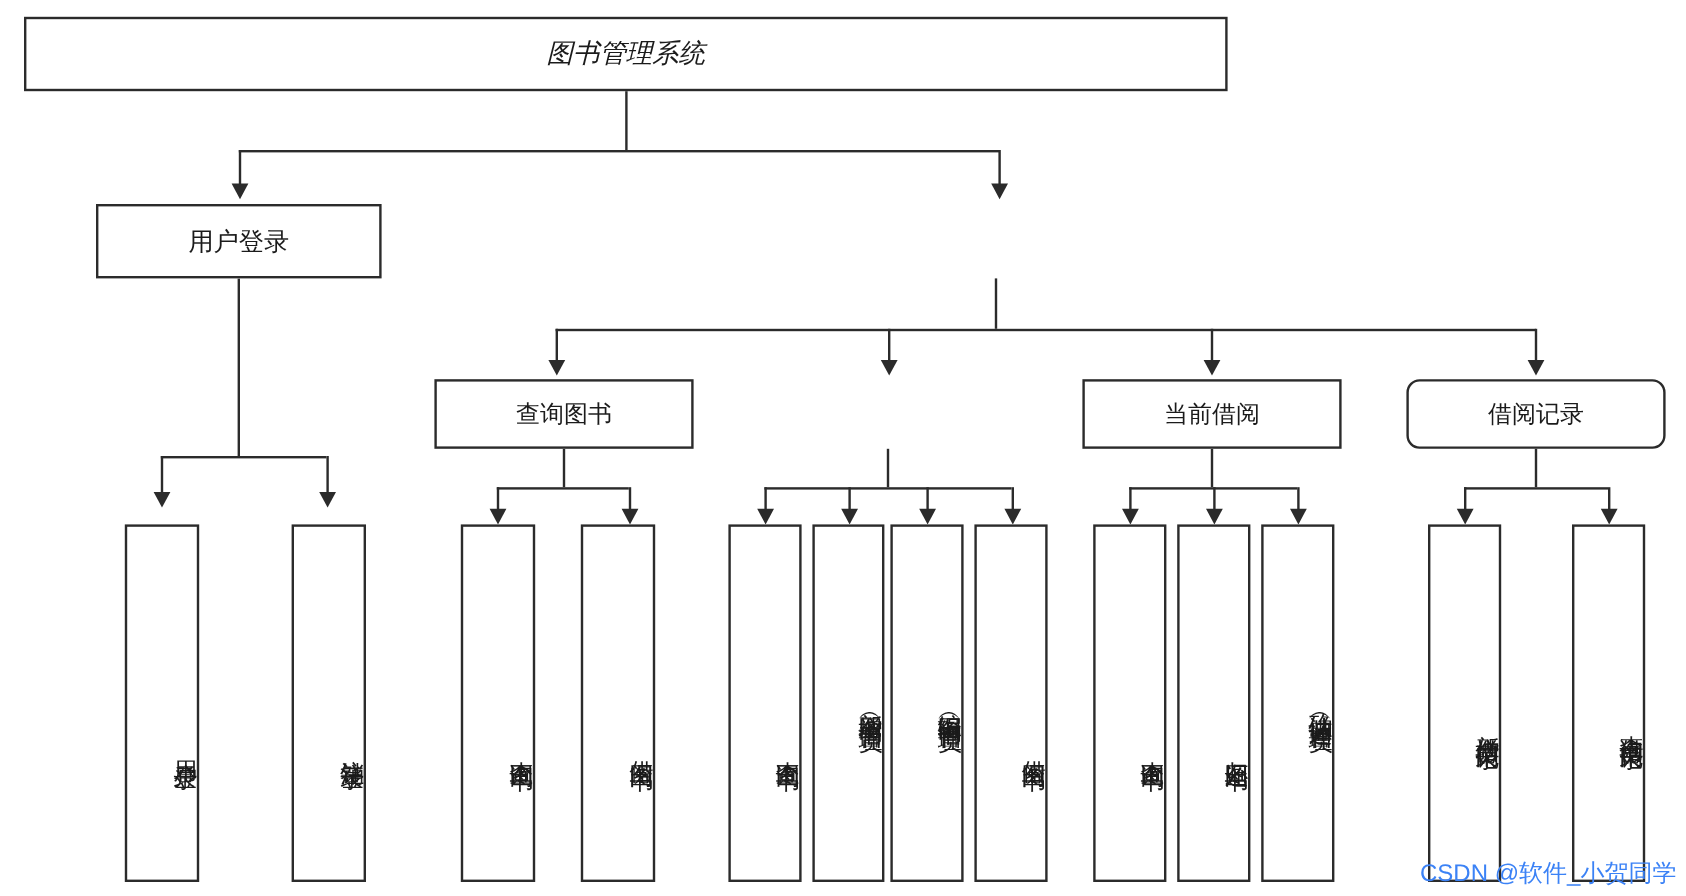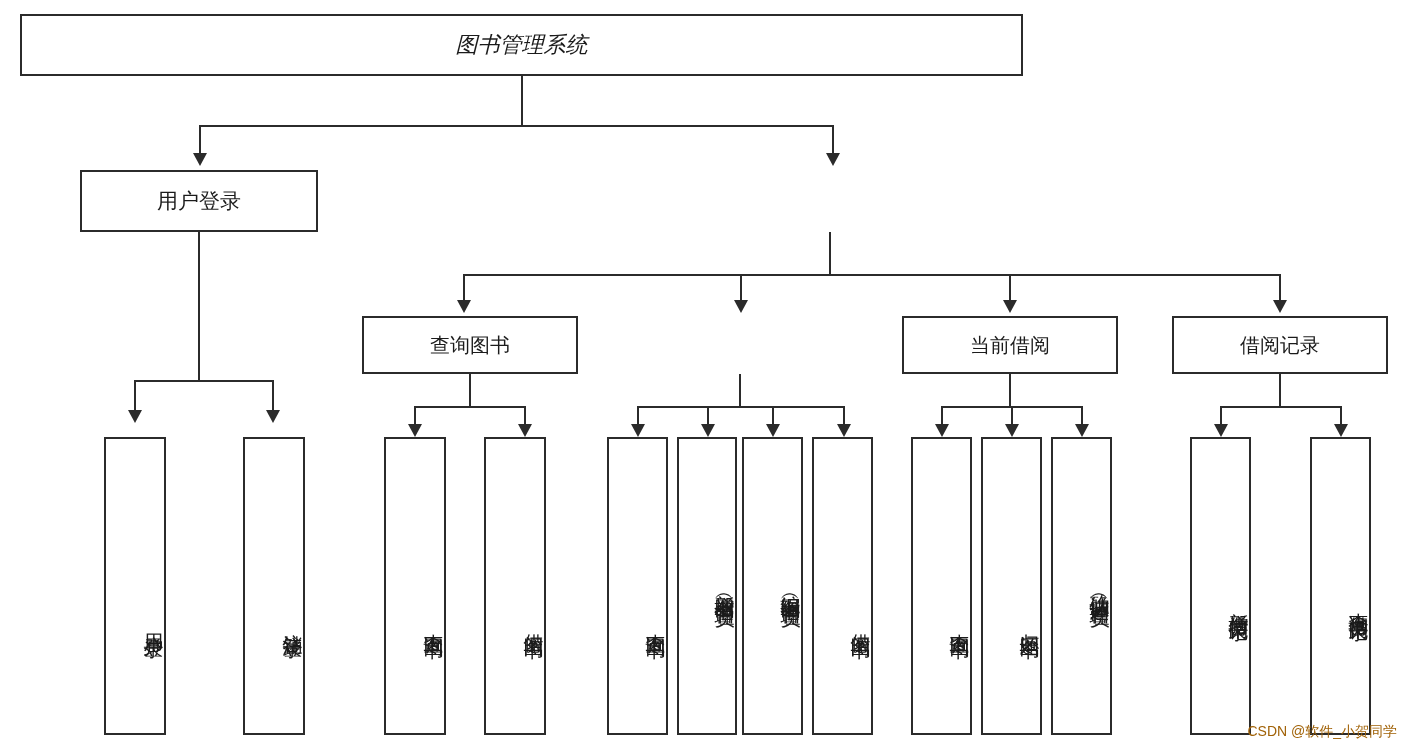--- a/index.html
+++ b/index.html
@@ -53,22 +53,22 @@
     border-left:7px solid transparent;
     border-right:7px solid transparent;
     border-top:13px solid #2b2b2b;
     z-index:2;
   }
 
   
   .watermark{
     position:absolute;
     right:8px;bottom:6px;
-    font-size:14px;
-    color:#a16207;
+    font-size:20px;
+    color:#3b82f6;
     white-space:nowrap;
     z-index:5;
     font-family:"Liberation Sans","DejaVu Sans",sans-serif;
   }
 </style>
 </head>
 <body>
 
 <div id="diagram">
 
@@ -106,21 +106,21 @@
   <div class="arrow" style="left:1003px;top:300px;"></div>
   <div class="edge v" style="left:1279px;top:274px;height:28px;"></div>
   <div class="arrow" style="left:1273px;top:300px;"></div>
 
   <div class="node lvl3" style="left:362px;top:316px;width:216px;height:58px;">
     <span>查询图书</span>
   </div>
   <div class="node lvl3" style="left:902px;top:316px;width:216px;height:58px;">
     <span>当前借阅</span>
   </div>
-  <div class="node lvl3" style="left:1172px;top:316px;width:216px;height:58px;">
+  <div class="node lvl3" style="left:1172px;top:316px;width:216px;height:58px;border-radius:11px;">
     <span>借阅记录</span>
   </div>
 
   <div class="edge v" style="left:469px;top:374px;height:32px;"></div>
   <div class="edge h" style="left:414px;top:406px;width:110px;"></div>
   <div class="edge v" style="left:414px;top:406px;height:22px;"></div>
   <div class="arrow" style="left:408px;top:424px;"></div>
   <div class="edge v" style="left:524px;top:406px;height:22px;"></div>
   <div class="arrow" style="left:518px;top:424px;"></div>
 

